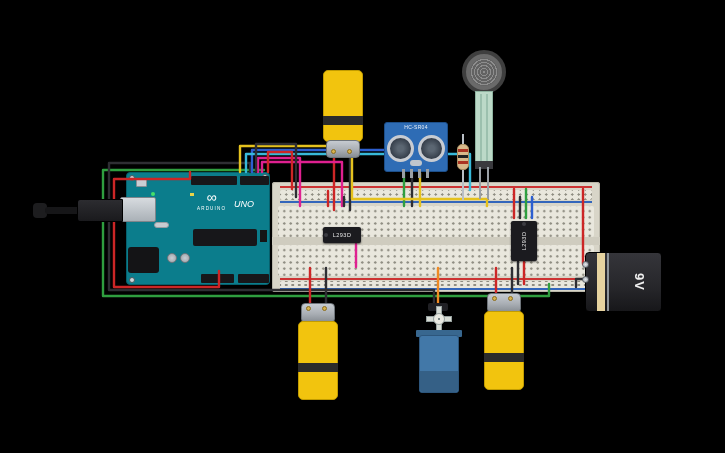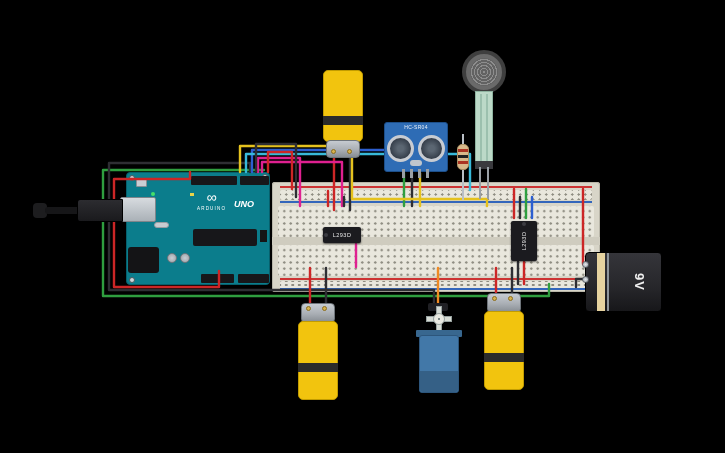--- a/index.html
+++ b/index.html
@@ -69,21 +69,21 @@
     <div class="abs" style="left:9px;top:5px;width:11px;height:9px;background:#c9ced4;border:1px solid #8a9096;border-radius:1px"></div>
     <div class="abs" style="left:24px;top:19px;width:4px;height:4px;border-radius:50%;background:#45e06a"></div>
     <div class="abs" style="left:63px;top:20px;width:4px;height:3px;background:#e8d44a"></div>
     <div class="abs" style="left:40px;top:80px;width:10px;height:10px;border-radius:50%;background:radial-gradient(#c9ced4,#9aa0a6);border:1px solid #70767c"></div>
     <div class="abs" style="left:53px;top:80px;width:10px;height:10px;border-radius:50%;background:radial-gradient(#c9ced4,#9aa0a6);border:1px solid #70767c"></div>
     <div class="abs" style="left:27px;top:49px;width:15px;height:6px;border-radius:3px;background:#c7ccd1;border:1px solid #979da3"></div>
     <div class="abs" style="left:70px;top:19px;color:#fff;text-align:center;line-height:11px">
       <span style="font-size:14px;display:block">∞</span>
       <span style="font-size:4.5px;letter-spacing:1.2px;display:block">ARDUINO</span>
     </div>
-    <div class="abs" style="left:107px;top:26px;font-size:9px;font-weight:bold;font-style:italic;color:#fff">UNO</div>
+    <div class="abs" style="left:107px;top:26px;font-size:9px;font-weight:normal;font-style:italic;color:#fff">UNO</div>
   </div>
 
   <svg class="wires" width="725" height="453" viewBox="0 0 725 453">
     <path class="wire" style="stroke:var(--c-wire_green)" d="M264 170 H103 V296 H549 V284"></path>
     <path class="wire" style="stroke:var(--c-wire_black)" d="M250 172 V163 H109 V290 H434 V303"></path>
     <path class="wire" style="stroke:var(--c-wire_red)" d="M219 271 V287 H114 V179 H190 V172"></path>
     <path class="wire" style="stroke:var(--c-wire_red)" d="M585 264 H583 V189"></path>
     <path class="wire" style="stroke:var(--c-wire_black)" d="M585 279 H576 V287"></path>
     <path class="wire" style="stroke:var(--c-wire_red)" d="M334 157 V210"></path>
     <path class="wire" style="stroke:var(--c-wire_black)" d="M350 157 V210"></path>

